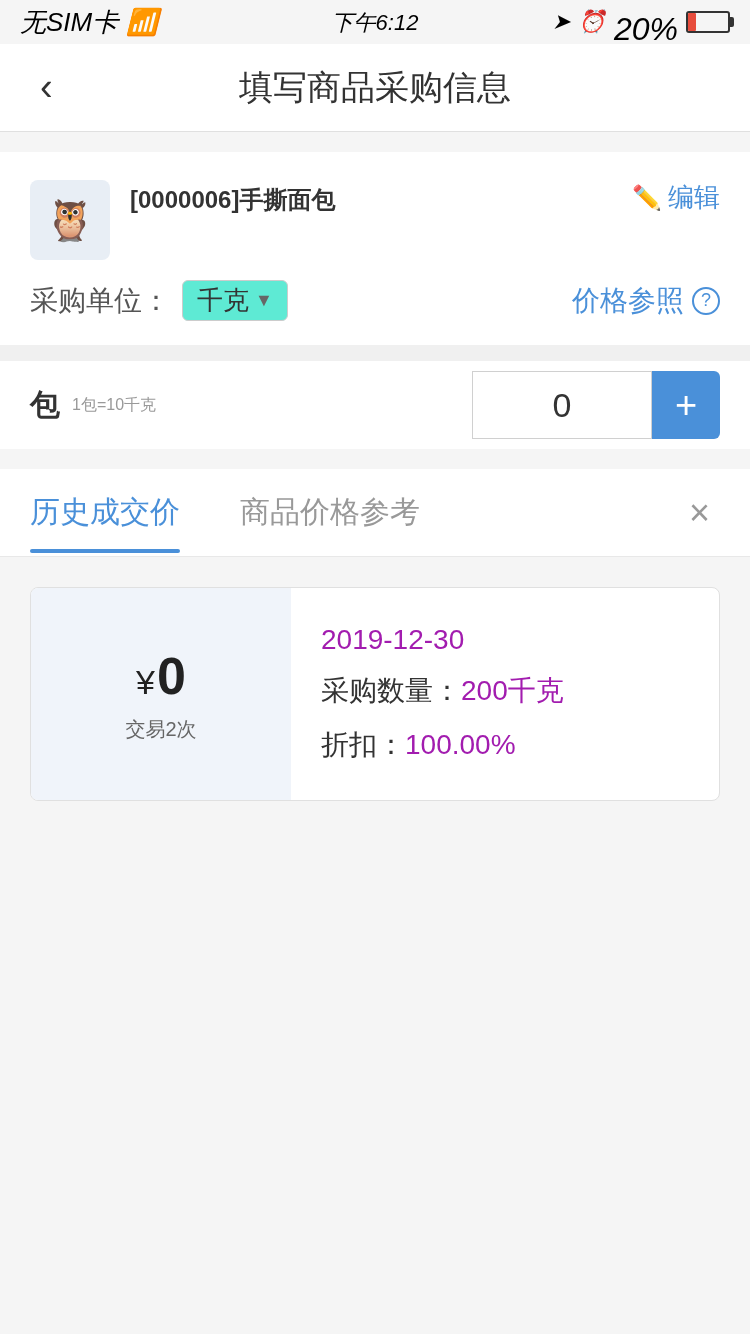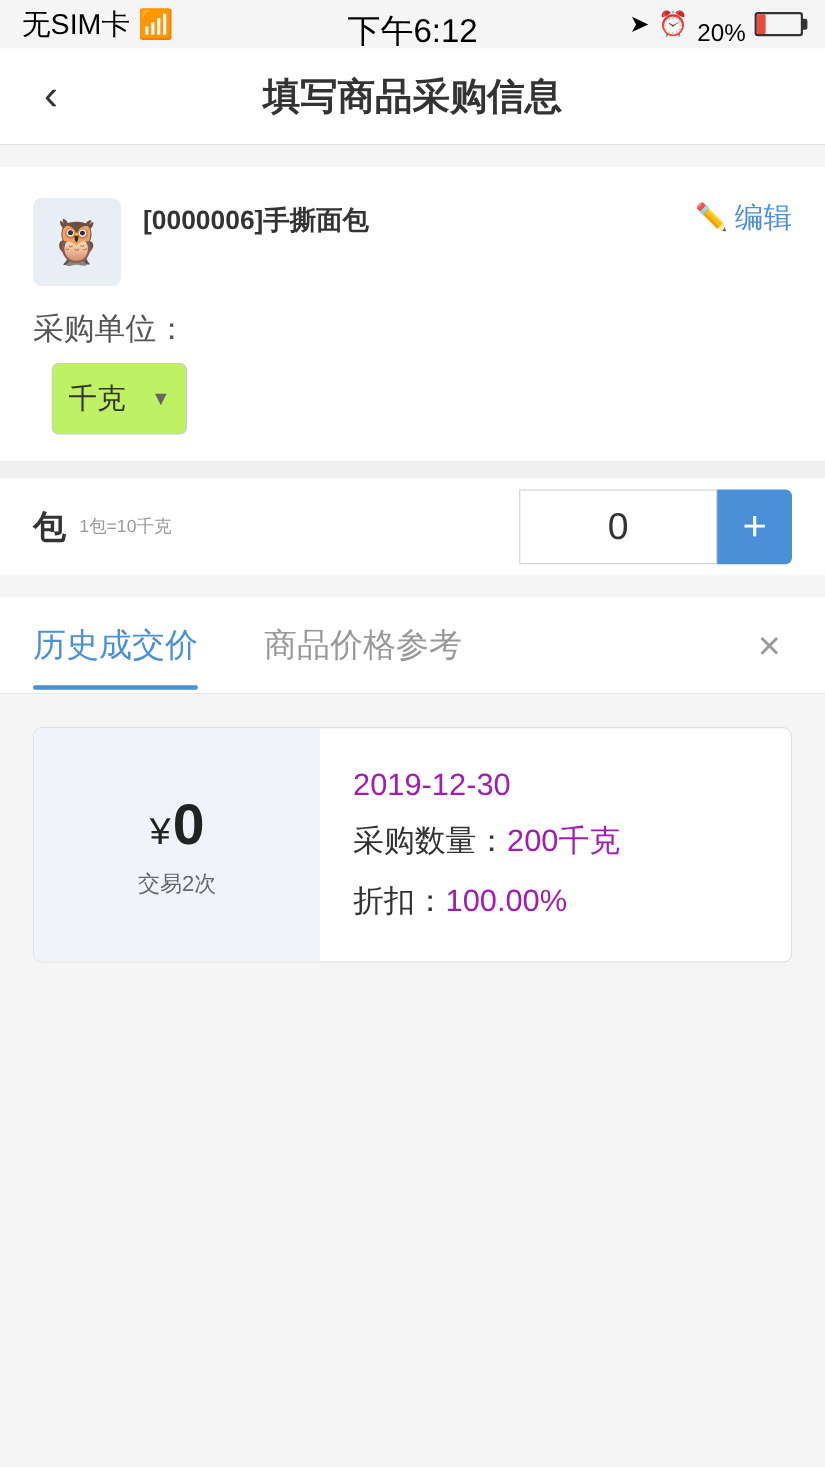--- a/index.html
+++ b/index.html
@@ -15,31 +15,32 @@
     
     .status-bar {
       width: 750px;
       height: 44px;
       background: #f5f5f5;
       display: flex;
       align-items: center;
       justify-content: space-between;
       padding: 0 20px;
       font-size: 28px;
+      font-style: italic;
     }
     .status-left {
       display: flex;
       align-items: center;
       gap: 8px;
       font-size: 26px;
       font-weight: 500;
       color: #000;
     }
     .status-center {
-      font-size: 30px;
+      font-size: 22px;
       font-weight: 500;
       color: #000;
       position: absolute;
       left: 50%;
       transform: translateX(-50%);
       top: 8px;
       text-align: center;
     }
     .status-right {
       display: flex;
@@ -94,21 +95,21 @@
       font-size: 36px;
       color: #333;
       cursor: pointer;
       padding: 10px;
     }
     .nav-title {
       position: absolute;
       left: 50%;
       transform: translateX(-50%);
       font-size: 34px;
-      font-weight: 700;
+      font-weight: 400;
       color: #333;
     }
 
     
     .product-card {
       background: #fff;
       margin-top: 20px;
       padding: 28px 30px 24px;
     }
     .product-header {
@@ -152,34 +153,33 @@
     }
 
     .product-meta {
       display: flex;
       align-items: center;
       justify-content: space-between;
       margin-top: 16px;
     }
     .purchase-unit {
       display: flex;
-      align-items: flex-end;
+      align-items: center;
       gap: 12px;
       font-size: 28px;
       color: #555;
-      flex-direction: column;
     }
     .unit-select {
       display: flex;
       align-items: center;
-      gap: 23px;
+      gap: 6px;
       border: 1px solid #ccc;
       border-radius: 6px;
-      padding: 14px 14px;
-      background: #bef264;
+      padding: 2px 14px;
+      background: #5eead4;
       font-size: 26px;
       color: #333;
       cursor: pointer;
     }
     .unit-chevron {
       font-size: 18px;
       color: #666;
     }
     .price-ref {
       display: flex;
@@ -370,21 +370,21 @@
 
 <div class="status-bar">
   <div class="status-left">
     <span>无SIM卡</span>
     <span style="font-size:26px;">📶</span>
   </div>
   <div class="status-center">下午6:12</div>
   <div class="status-right">
     <span style="font-size:22px;">➤</span>
     <span style="font-size:22px;">⏰</span>
-    <span style="font-size:22px;margin-top:15px;">20%</span>
+    <span style="font-size:32px;margin-top:15px;">20%</span>
     <div class="battery-icon">
       <div class="battery-body">
         <div class="battery-fill"></div>
       </div>
     </div>
   </div>
 </div>
 
 <div class="nav-bar">
   <div class="nav-back">
@@ -410,20 +410,26 @@
   </div>
 
   <div class="product-meta">
     <div class="purchase-unit">
       <span>采购单位：</span>
       <div class="unit-select">
         <span>千克</span>
         <span class="unit-chevron">▼</span>
       </div>
     </div>
+    <div class="price-ref">
+      <span>价格参照</span>
+      <div class="info-circle">
+        <span>?</span>
+      </div>
+    </div>
   </div>
 </div>
 
 <div class="divider-thick"></div>
 
 <div class="quantity-row">
   <div class="quantity-label">
     <span class="qty-unit-badge">包</span>
     <span class="qty-conversion">1包=10千克</span>
   </div>

